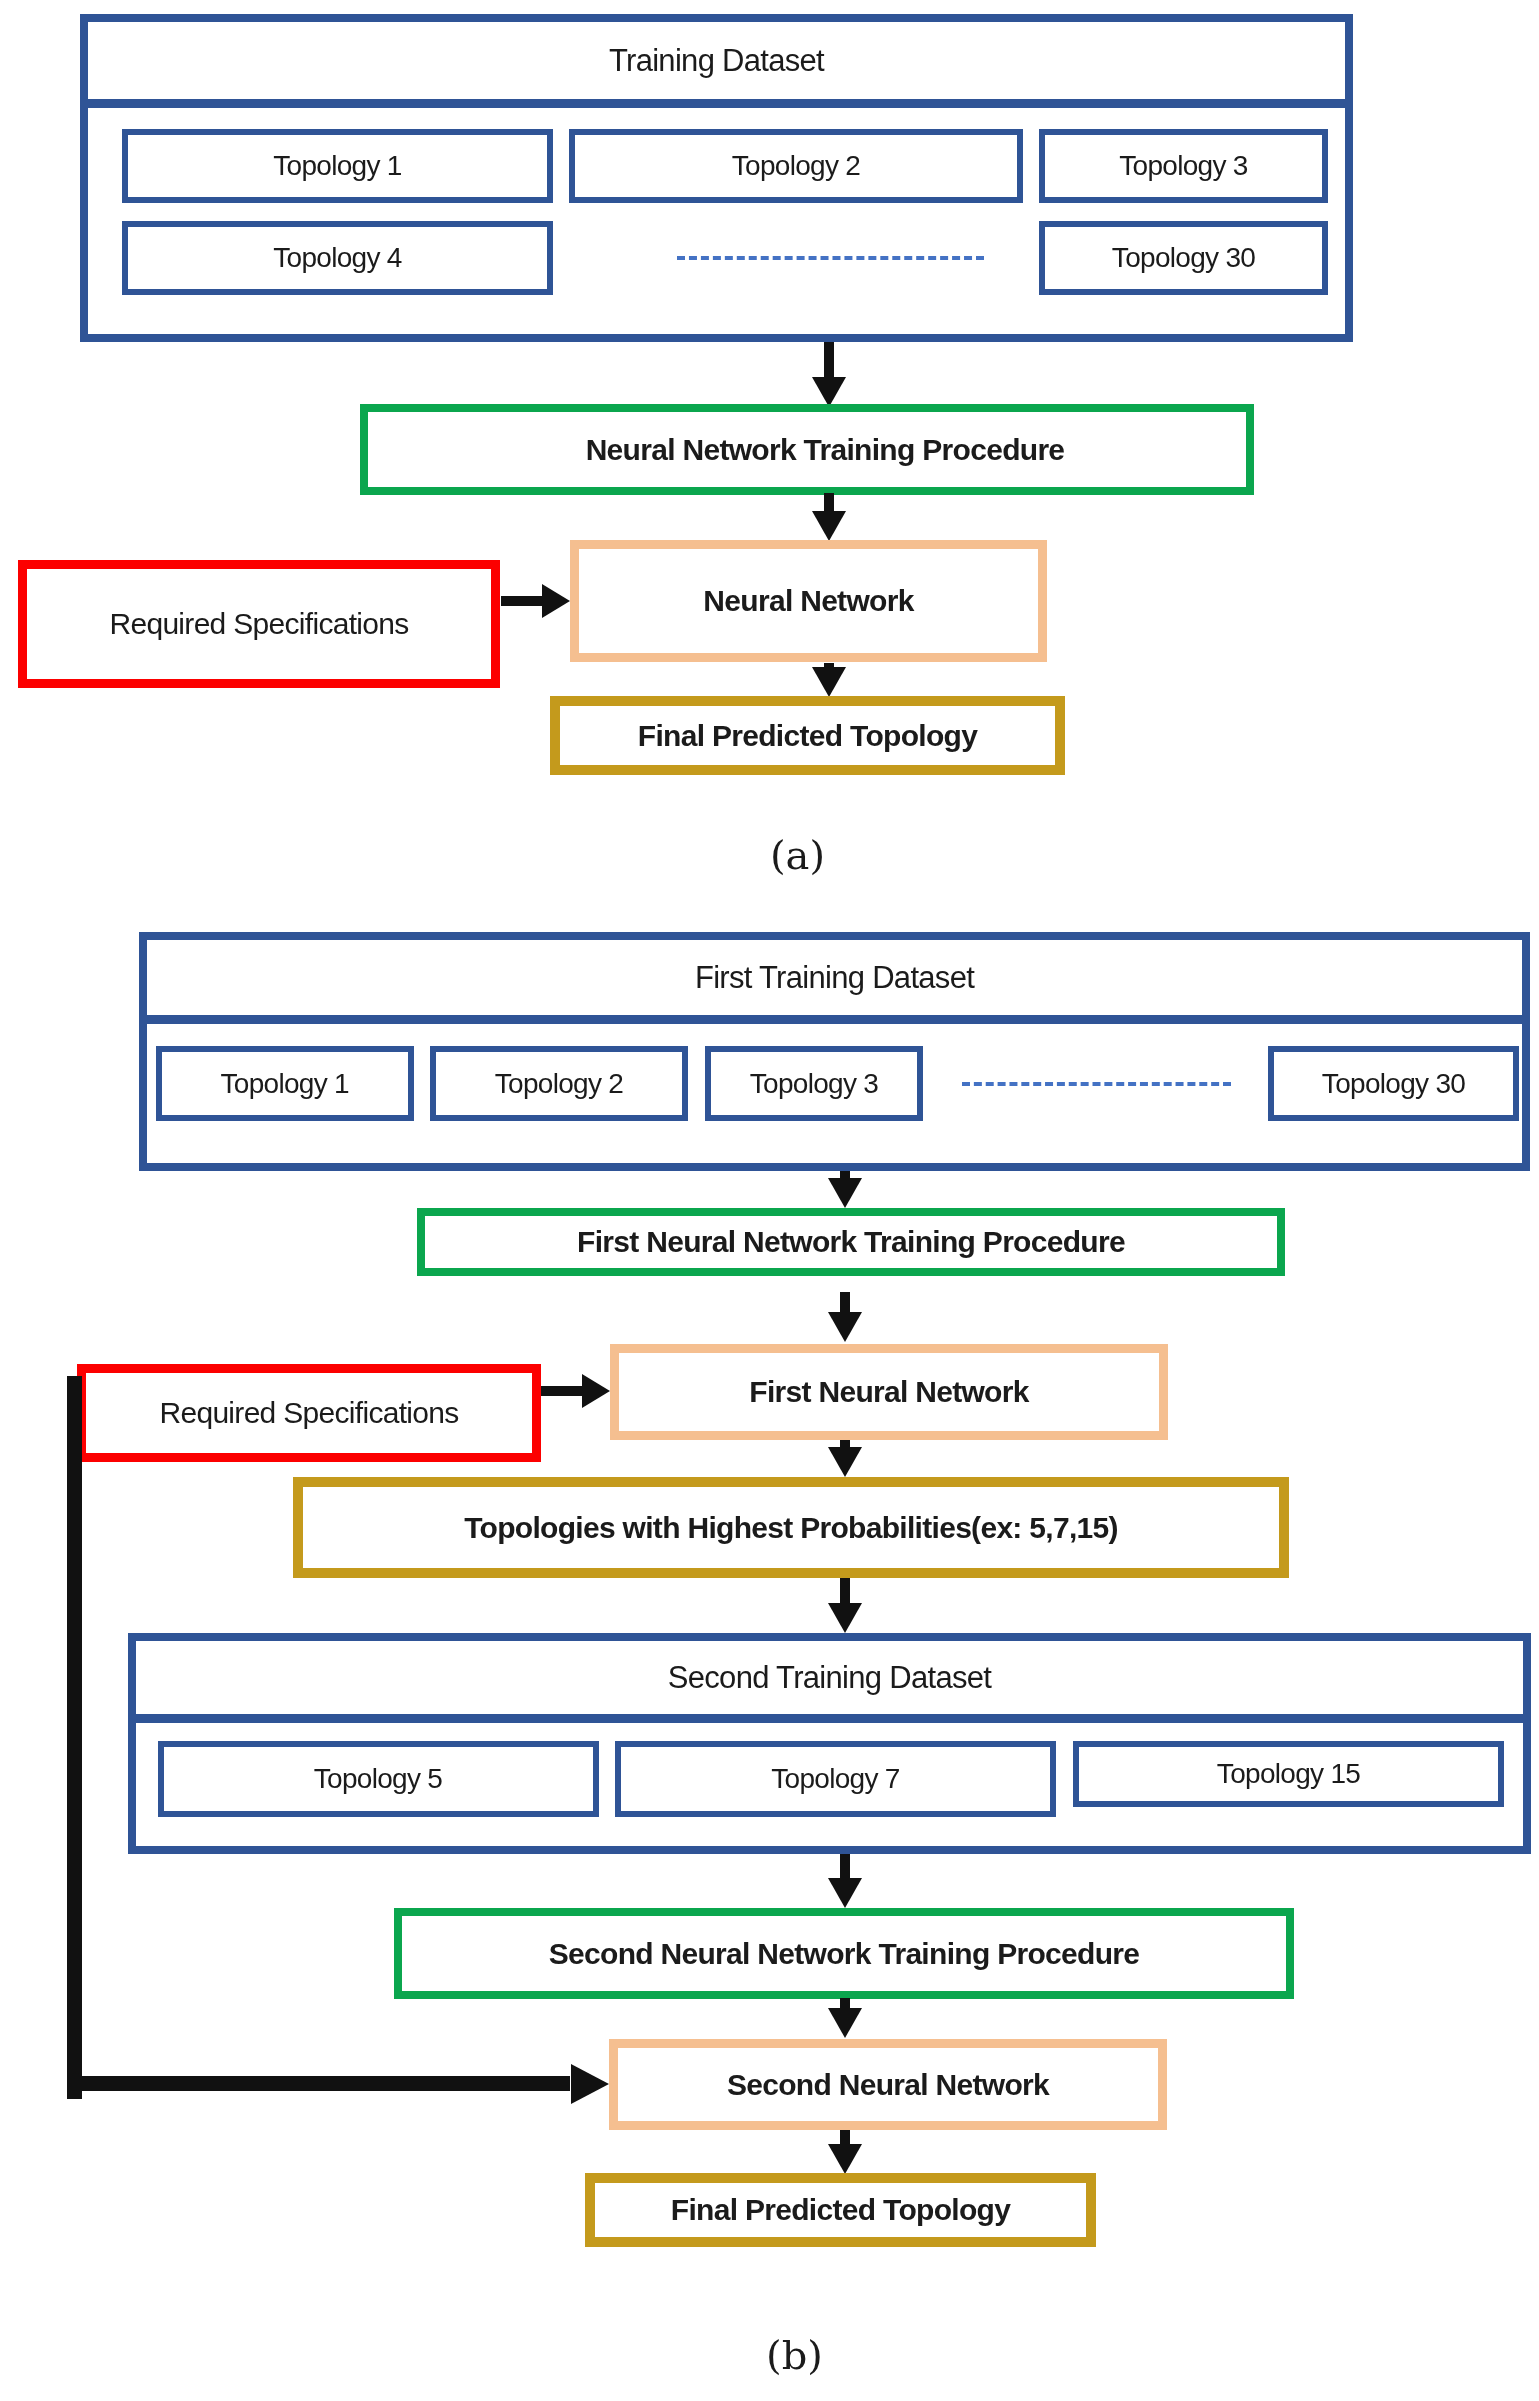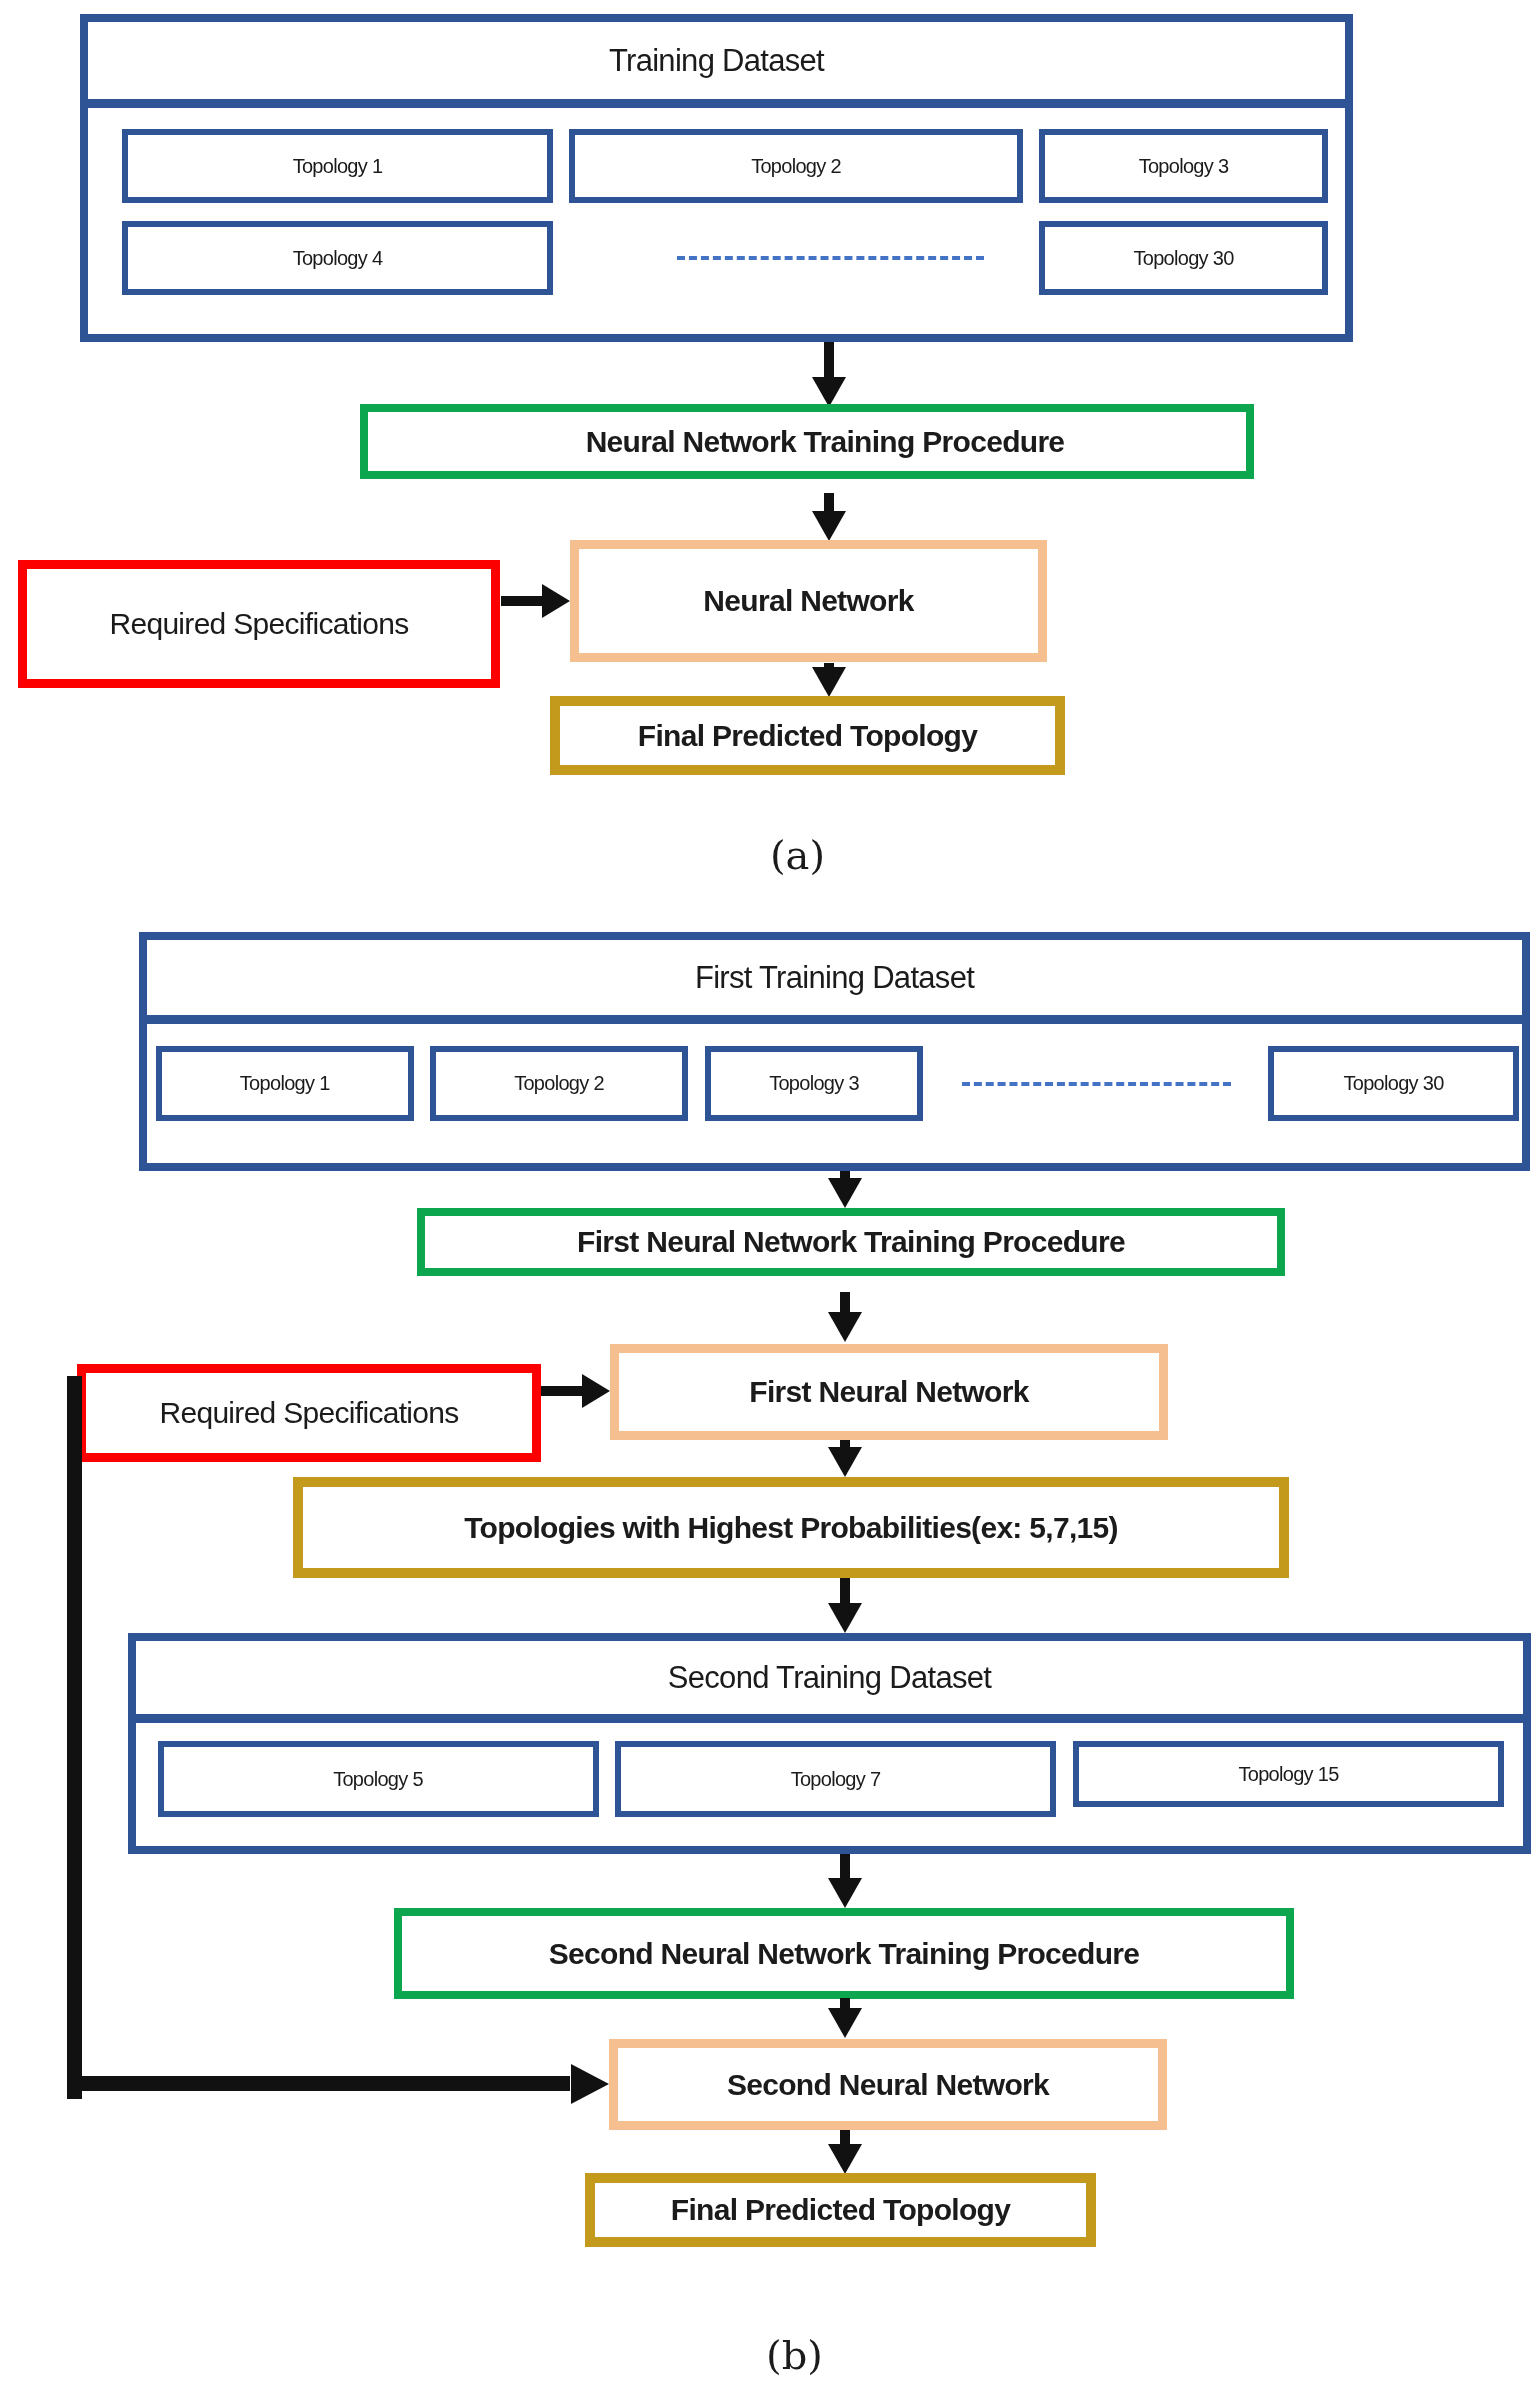--- a/index.html
+++ b/index.html
@@ -16,21 +16,21 @@
   body{font-family:"Liberation Sans", sans-serif;color:var(--text);}
   #canvas{position:relative;width:1539px;height:2401px;background:#ffffff;overflow:hidden;}
   .box{position:absolute;box-sizing:border-box;background:#ffffff;display:flex;align-items:center;justify-content:center;text-align:center;}
   .b-blue{border:8.7px solid var(--blue);}
   .b-topo{border:6px solid var(--blue);}
   .b-green{border:8px solid var(--green);}
   .b-red{border:9.4px solid var(--red);margin-top:22px;}
   .b-peach{border:9.4px solid var(--peach);}
   .b-gold{border:10px solid var(--gold);}
   .t-title{font-size:31px;letter-spacing:-0.7px;}
-  .t-topo{font-size:20px;letter-spacing:-0.7px;}
+  .t-topo{font-size:28px;letter-spacing:-0.7px;}
   .t-bold{font-size:30px;font-weight:700;letter-spacing:-0.7px;}
   .t-reg{font-size:30px;letter-spacing:-0.7px;}
   .dataset-title{position:absolute;left:0;right:0;display:flex;align-items:center;justify-content:center;}
   .divider{position:absolute;left:0;right:0;height:8.7px;background:var(--blue);}
   .dash-line{position:absolute;border-top:4px dashed var(--dash);}
   .varrow{position:absolute;width:35px;}
   .varrow .shaft{position:absolute;left:50%;transform:translateX(-50%);top:0;bottom:28px;width:10px;background:var(--ink);}
   .varrow .head{position:absolute;left:50%;transform:translateX(-50%);bottom:0;width:0;height:0;border-left:17.5px solid transparent;border-right:17.5px solid transparent;border-top:30px solid var(--ink);}
   .harrow{position:absolute;height:35px;}
   .harrow .shaft{position:absolute;top:50%;transform:translateY(-50%);left:0;right:27px;height:10px;background:var(--ink);}
@@ -53,21 +53,21 @@
     <div class="box b-topo t-topo" style="left:34px;top:199px;width:431px;height:74px;">Topology 4</div>
     <div class="dash-line" style="left:589px;top:234px;width:307px;"></div>
     <div class="box b-topo t-topo" style="left:951px;top:199px;width:289px;height:74px;">Topology 30</div>
   </div>
 
   <div class="varrow" style="left:811px;top:342px;height:65px;">
     <div class="shaft"></div>
     <div class="head"></div>
   </div>
 
-  <div class="box b-green t-bold" style="left:360px;top:404px;width:894px;height:75px;padding-left:36px;">Neural Network Training Procedure</div>
+  <div class="box b-green t-bold" style="left:360px;top:404px;width:894px;height:91px;padding-left:36px;">Neural Network Training Procedure</div>
 
   <div class="varrow" style="left:811px;top:493px;height:48px;">
     <div class="shaft"></div>
     <div class="head"></div>
   </div>
 
   <div class="box b-red t-reg" style="left:18px;top:538px;width:482px;height:128px;">Required Specifications</div>
 
   <div class="harrow" style="left:501px;top:583px;width:69px;">
     <div class="shaft"></div>

